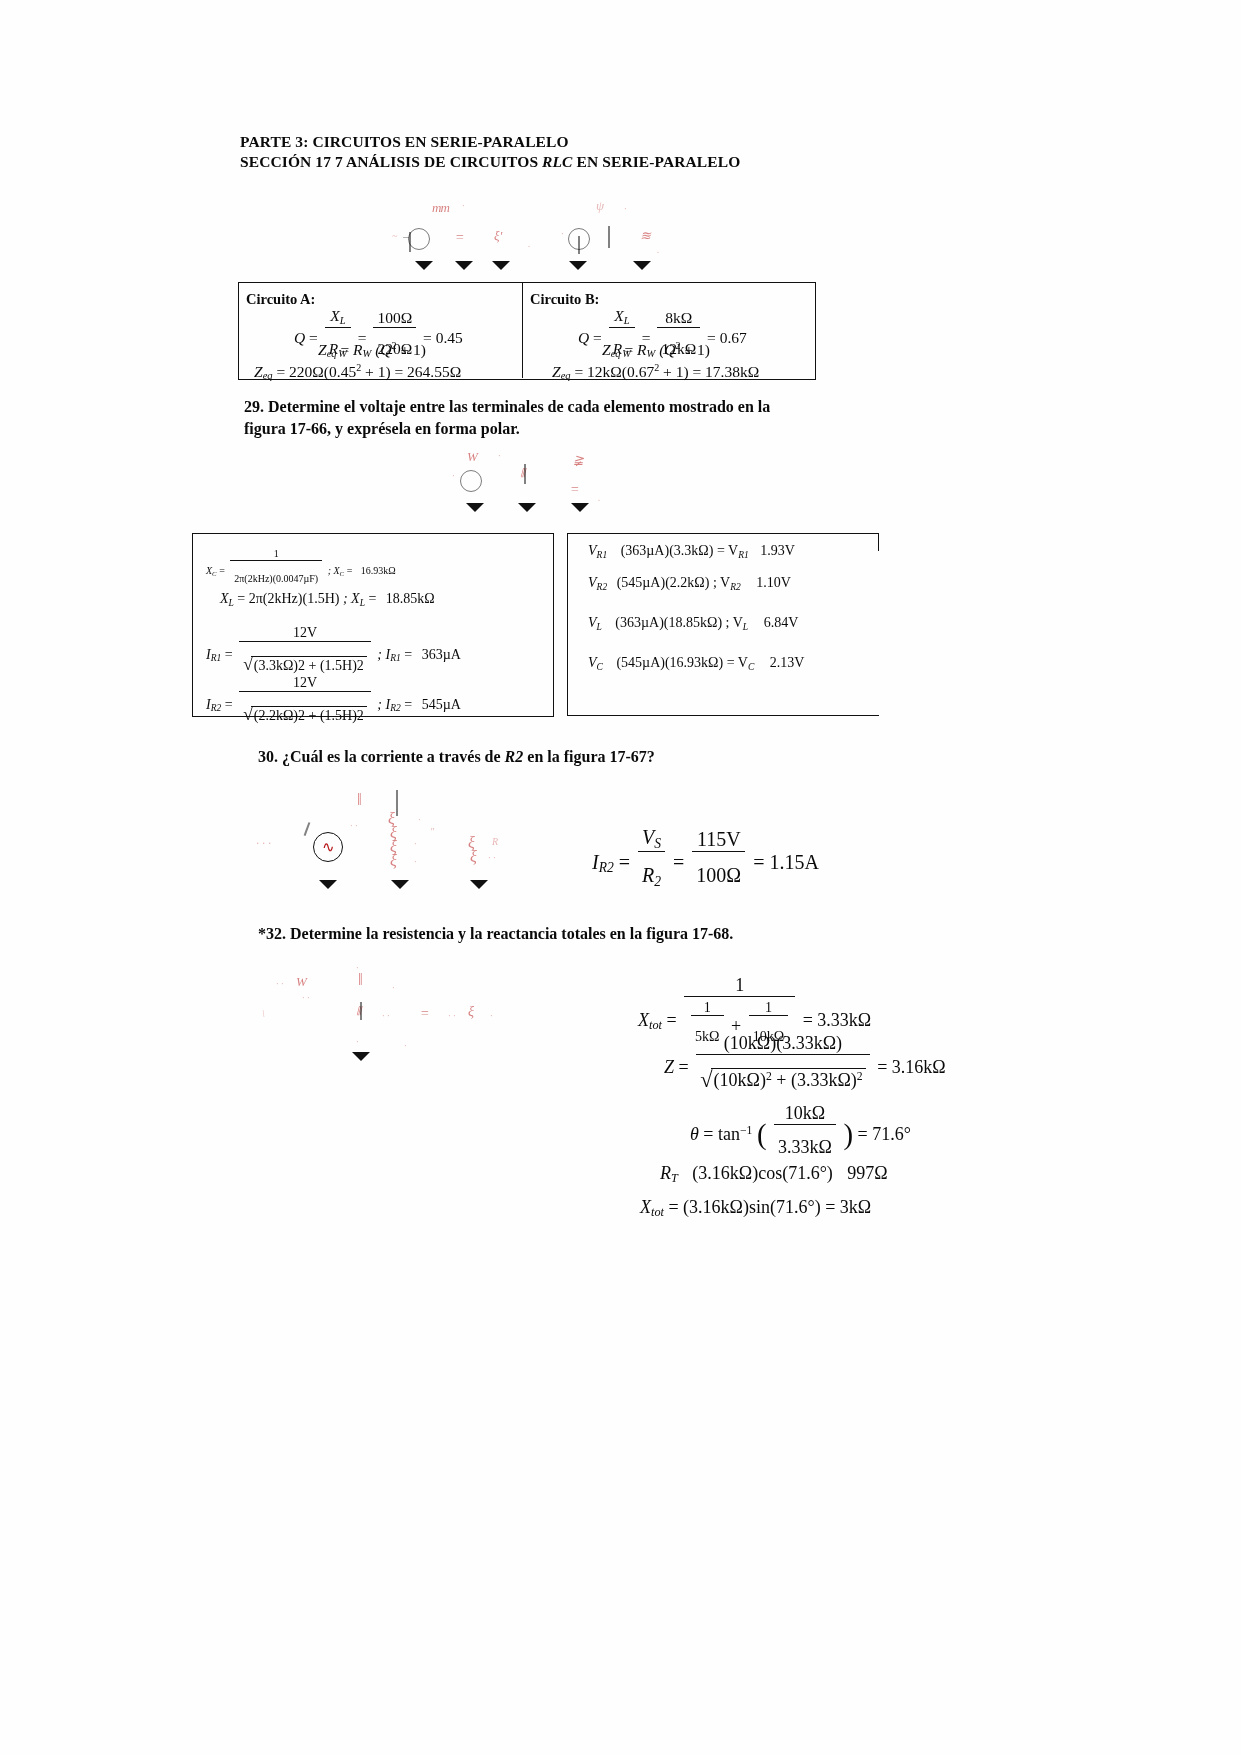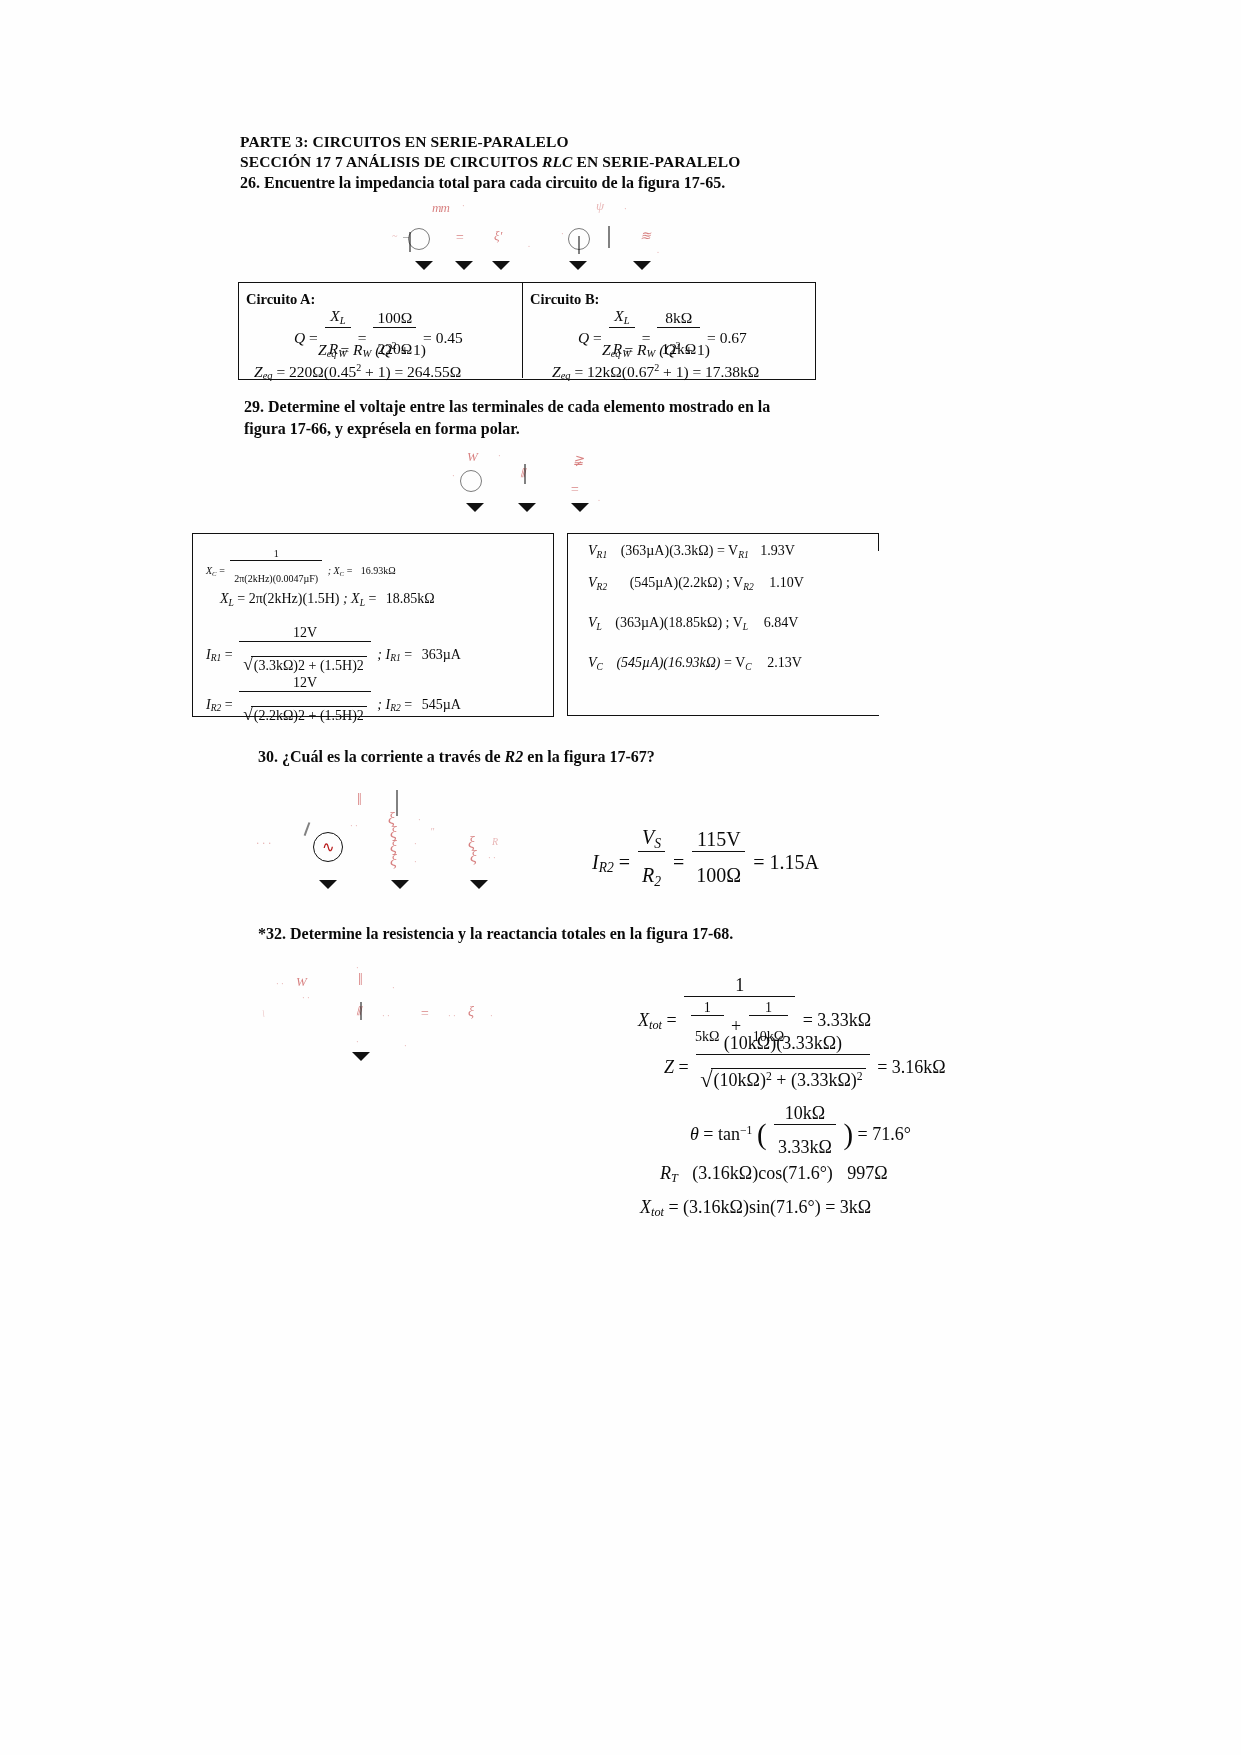--- a/index.html
+++ b/index.html
@@ -119,21 +119,20 @@
 </style>
 </head>
 <body>
 
 <div class="page">
 
   <div class="hdr" style="position:absolute; left:240px; top:132px;">PARTE 3: CIRCUITOS EN SERIE-PARALELO</div>
 
   <div class="hdr" style="position:absolute; left:240px; top:152px;"><span>SECCIÓN 17  7 ANÁLISIS DE CIRCUITOS </span><span class="ital">RLC</span><span> EN SERIE-PARALELO</span></div>
 
-  <div class="prob" style="position:absolute; left:240px; top:172px;">26. Encuentre la impedancia total para cada circuito de la figura 17-65.</div>
 
   <div class="sketch" style="left:0; top:0; width:100%; height:100%;">
 
     <div class="sk-line faint" style="left:409px; top:232px; width:1.6px; height:20px;"></div>
     <div class="src-circ faint" style="left:408px; top:228px; width:22px; height:22px;"></div>
     <div class="sk-line vfaint" style="left:403px; top:237px; width:6px; height:1.4px;"></div>
     <div class="tiny vfaint" style="left:392px; top:230px;">~</div>
 
     <div class="tiny faint" style="left:432px; top:200px; font-size:13px; letter-spacing:-1px;">mm</div>
     <div class="tiny vfaint" style="left:462px; top:200px;">·</div>
@@ -299,35 +298,35 @@
 
   <div class="math" style="position:absolute; left:588px; top:543px; font-size:14px;">
     <span>V</span><span class="sub">R1</span>
     <span class="up" style="margin-left:10px;">(363µA)(3.3kΩ)</span>
     <span class="up">= V</span><span class="sub">R1</span>
     <span class="up" style="margin-left:8px;">1.93V</span>
   </div>
 
   <div class="math" style="position:absolute; left:588px; top:575px; font-size:14px;">
     <span>V</span><span class="sub">R2</span>
-    <span class="up" style="margin-left:19px;">(545µA)(2.2kΩ)</span>
+    <span class="up" style="margin-left:6px;">(545µA)(2.2kΩ)</span>
     <span class="up">; V</span><span class="sub">R2</span>
     <span class="up" style="margin-left:12px;">1.10V</span>
   </div>
 
   <div class="math" style="position:absolute; left:588px; top:615px; font-size:14px;">
     <span>V</span><span class="sub">L</span>
     <span class="up" style="margin-left:10px;">(363µA)(18.85kΩ)</span>
     <span class="up">; V</span><span class="sub">L</span>
     <span class="up" style="margin-left:12px;">6.84V</span>
   </div>
 
   <div class="math" style="position:absolute; left:588px; top:655px; font-size:14px;">
     <span>V</span><span class="sub">C</span>
-    <span class="up" style="margin-left:10px;font-style:italic;">(545µA)(16.93kΩ)</span>
+    <span class="up" style="margin-left:10px;">(545µA)(16.93kΩ)</span>
     <span class="up">= V</span><span class="sub">C</span>
     <span class="up" style="margin-left:12px;">2.13V</span>
   </div>
 
   <div class="prob" style="position:absolute; left:258px; top:746px;"><span>30. ¿Cuál es la corriente a través de </span><span class="ital">R2</span><span> en la figura 17-67?</span></div>
 
   <div class="sketch" style="left:0; top:0; width:100%; height:100%;">
     <div class="tiny vfaint" style="left:256px; top:836px; font-size:12px;">· · ·</div>
     <div class="sk-line faint" style="left:306px; top:822px; width:1.5px; height:14px; transform:rotate(20deg);"></div>
     <div class="src-circ" style="left:313px; top:832px; width:30px; height:30px; border-width:1.8px;"></div>

